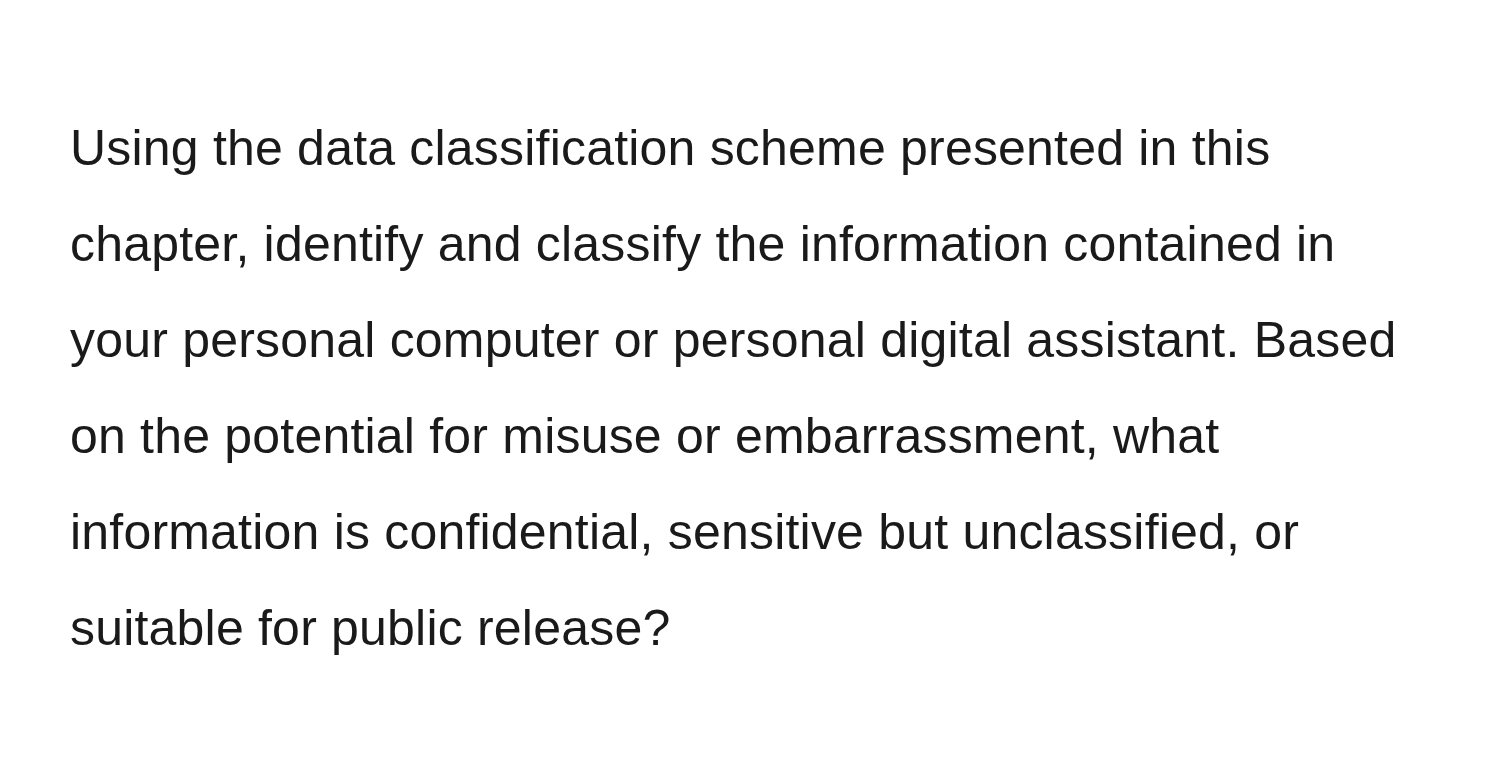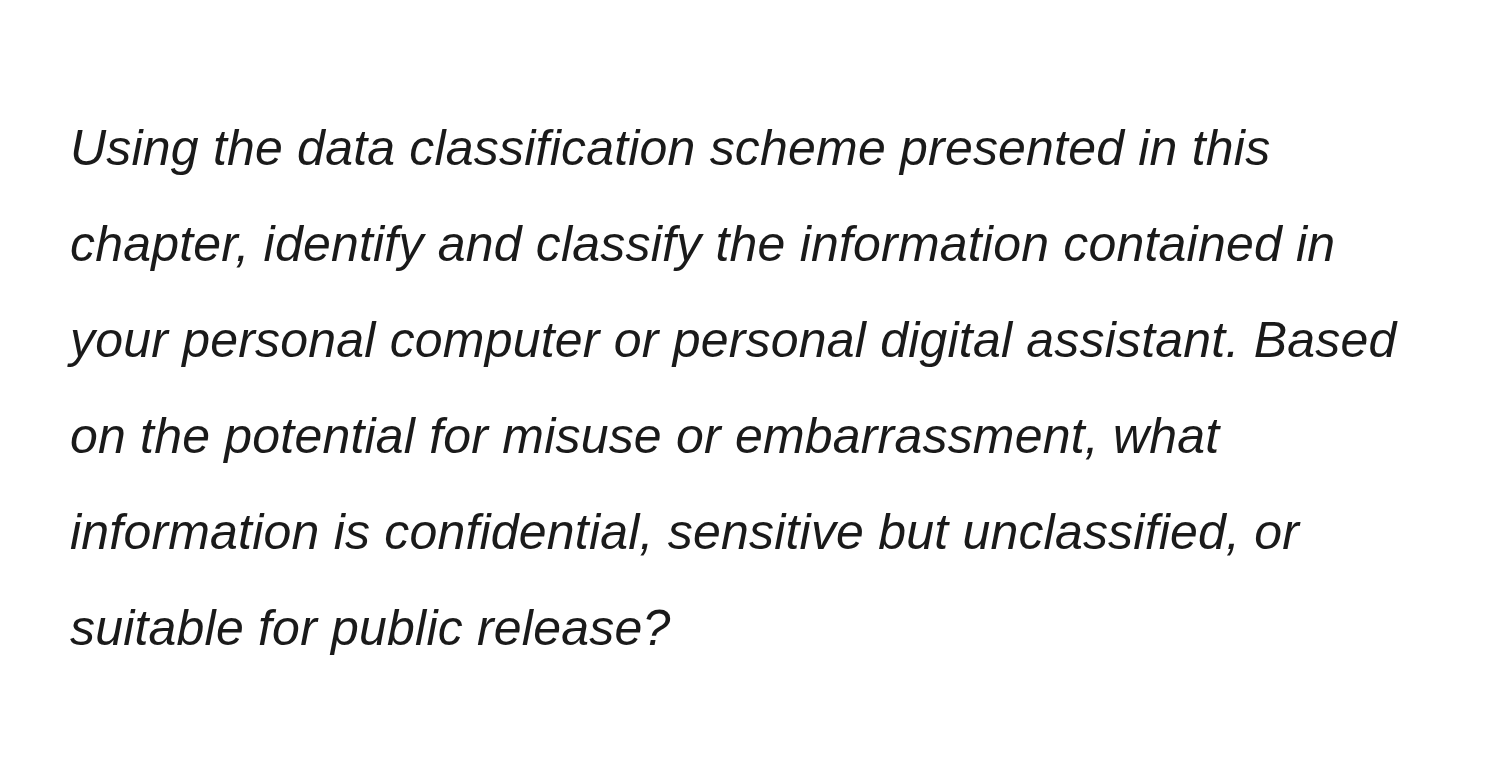--- a/index.html
+++ b/index.html
@@ -13,21 +13,20 @@
       background: #ffffff;
       font-family: -apple-system, BlinkMacSystemFont, "Segoe UI", Helvetica, Arial, sans-serif;
     }
     .page {
       width: 1500px;
       height: 776px;
       padding: 100px 70px 60px 70px;
       display: flex;
       align-items: flex-start;
       justify-content: center;
-      font-style: italic;
     }
     .paragraph {
       font-size: 50px;
       line-height: 1.92;
       color: #1a1a1a;
       font-weight: 400;
       letter-spacing: 0.2px;
       max-width: 1380px;
     }
   </style>

